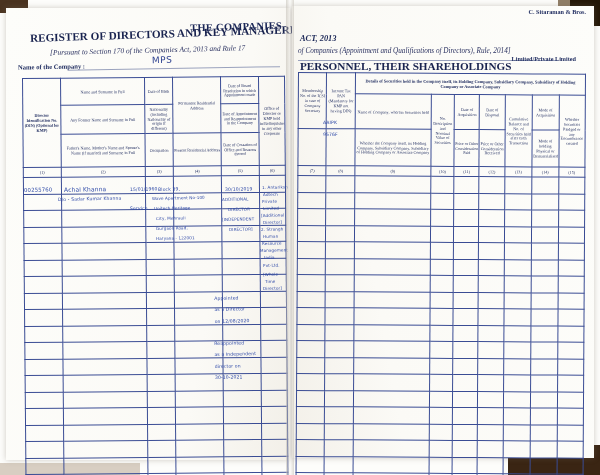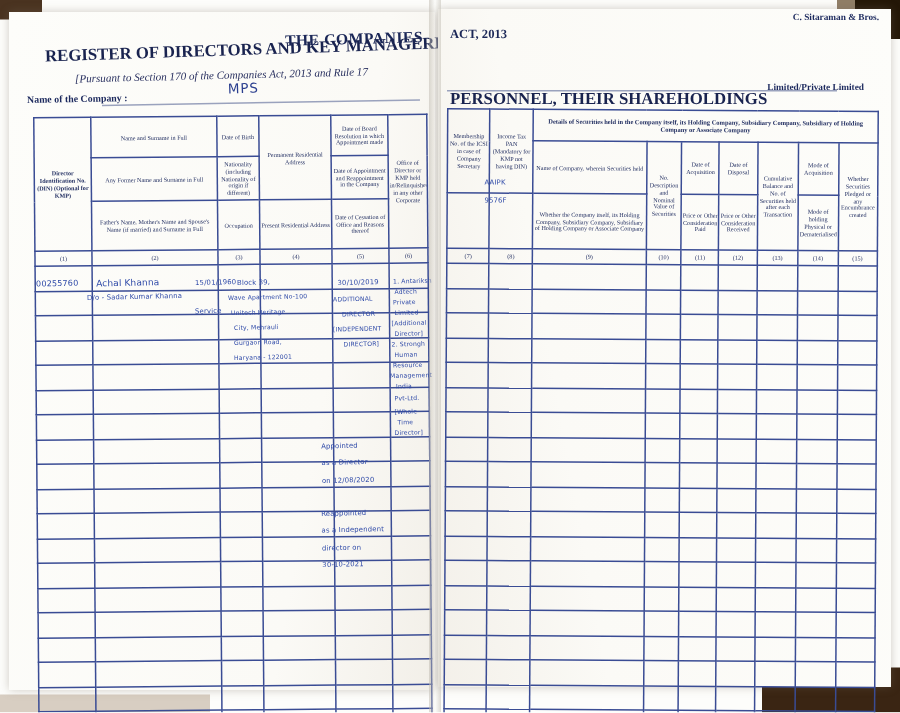--- a/index.html
+++ b/index.html
@@ -51,21 +51,21 @@
     transform:rotate(-1deg);
   }
   .dots{position:absolute;left:62px;top:60px;width:212px;border-bottom:1px solid #9aa2bd;
     transform:rotate(-1deg);}
   .hw-company{
     position:absolute;left:146px;top:47px;
     font-family:"DejaVu Sans",sans-serif;font-size:9px;color:#2b3f8f;
     transform:rotate(-2deg);letter-spacing:.5px;
   }
 
-  .rt-act{position:absolute;left:8px;top:12px;font-weight:bold;font-size:8.4px;color:#1b2757;}
+  .rt-act{position:absolute;left:8px;top:28px;font-weight:bold;font-size:8.4px;color:#1b2757;font-style:italic;}
   .rt-main{position:absolute;left:8px;top:26px;font-weight:bold;font-size:11.2px;color:#19234f;white-space:nowrap;margin-top:28px;}
   .rt-sub{position:absolute;left:6px;top:41px;font-style:italic;font-size:7.2px;color:#2a3160;white-space:nowrap;}
   .rt-dots{position:absolute;left:6px;top:54px;width:260px;border-bottom:1px solid #9aa2bd;}
   .rt-limited{position:absolute;right:18px;top:49px;font-size:6.2px;font-weight:bold;color:#1d2a5e;}
 
   
   table.reg{
     position:absolute;border-collapse:collapse;table-layout:fixed;
     color:#1d2a5e;
   }
@@ -355,20 +355,21 @@
 as a Independent
 director on
 30-10-2021</div>
   </div>
 
   <div class="page" id="page-right">
 
     <div class="rt-limited" style="top:2px;right:8px;">C. Sitaraman &amp; Bros.</div>
     <div class="rt-act">ACT, 2013</div>
     <div class="rt-main">PERSONNEL, THEIR SHAREHOLDINGS</div>
+    <div class="rt-sub">of Companies (Appointment and Qualifications of Directors), Rule, 2014]</div>
     <div class="rt-dots"></div>
     <div class="rt-limited">Limited/Private Limited</div>
 
     <table class="reg skewR" id="tbl-right">
       <colgroup>
         <col style="width:27px">
           <col style="width:27px">
           <col style="width:72px">
         <col style="width:22px">
           <col style="width:24px">

